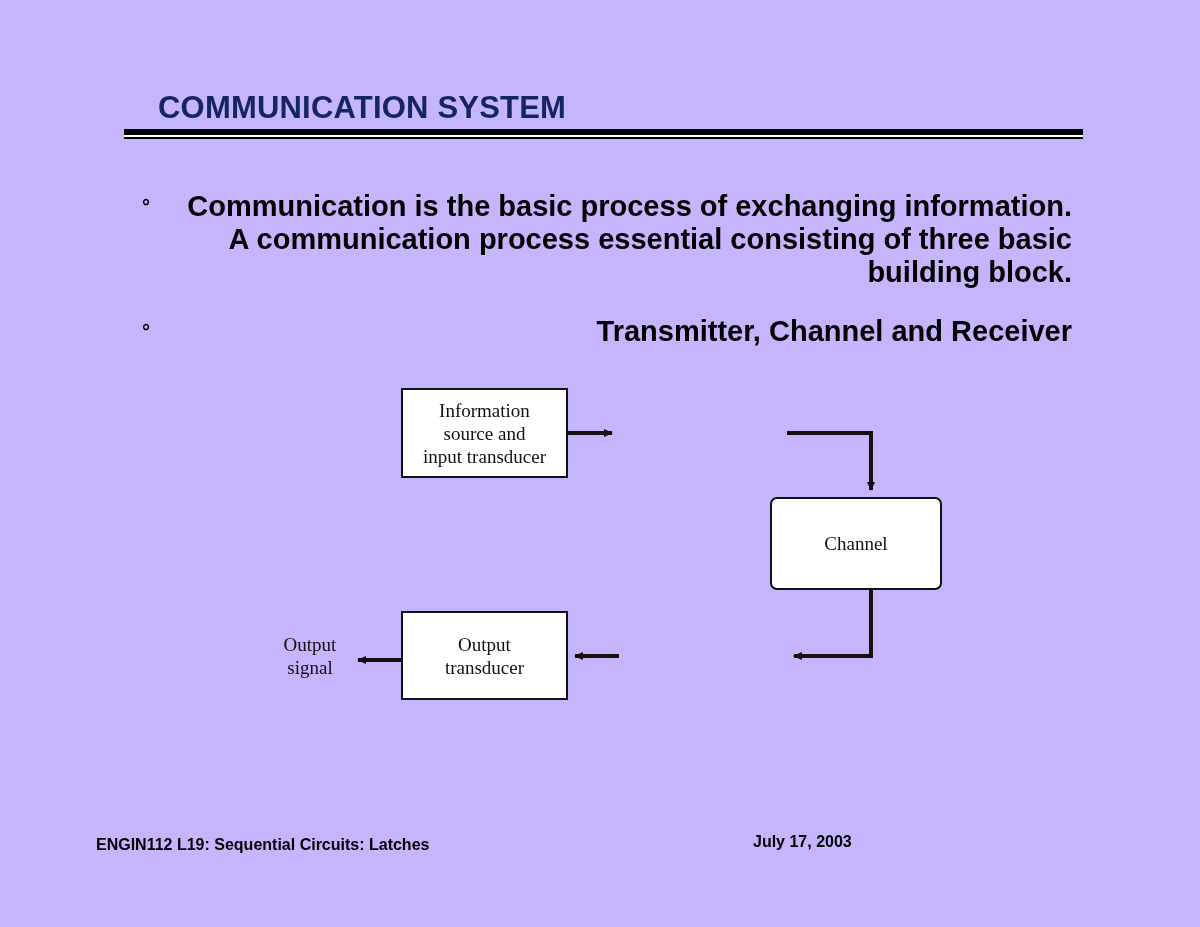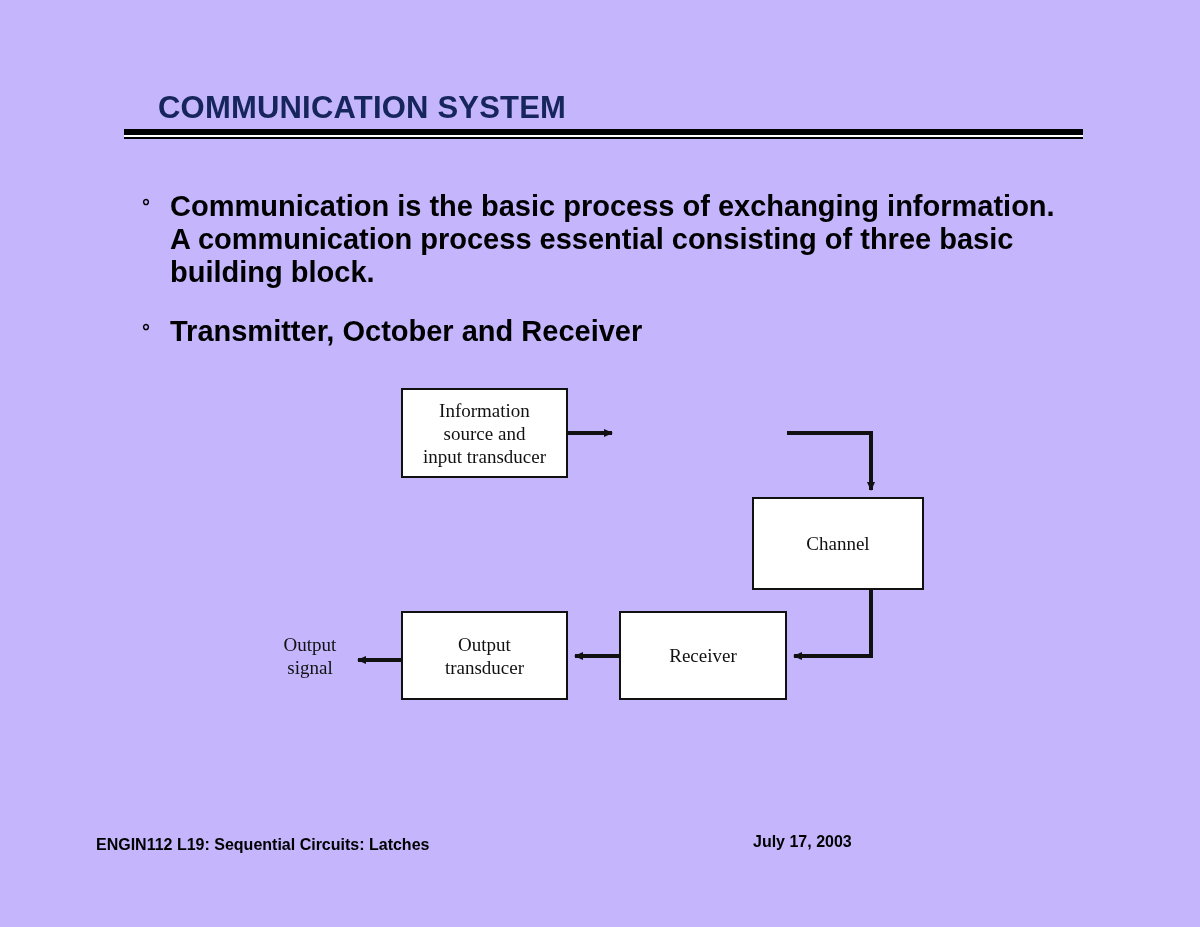--- a/index.html
+++ b/index.html
@@ -72,20 +72,21 @@
     position: absolute;
     left: 0;
     top: 0;
     font-size: 20px;
     line-height: 33px;
     font-weight: bold;
   }
   .bullet-text {
     display: block;
     margin-left: 28px;
+    text-align: right;
   }
   #bullet-1 {
     left: 142px;
     top: 190px;
     width: 930px;
   }
   #bullet-2 {
     left: 142px;
     top: 315px;
     width: 930px;
@@ -119,21 +120,21 @@
     position: absolute;
     text-align: center;
     font-family: "Liberation Serif", serif;
     font-size: 19px;
     color: #111111;
     line-height: 23px;
     pointer-events: auto;
   }
   #box-info   { left: 401px; top: 388px; width: 167px; height: 90px; }
   #box-tx     { left: 619px; top: 389px; width: 168px; height: 88px; }
-  #box-chan   { left: 752px; top: 497px; width: 172px; height: 93px; }
+  #box-chan   { left: 770px; top: 497px; width: 172px; height: 93px; border-radius: 7px; }
   #box-rx     { left: 619px; top: 611px; width: 168px; height: 89px; }
   #box-outtr  { left: 401px; top: 611px; width: 167px; height: 89px; }
   #label-outsig { left: 268px; top: 633px; width: 84px; }
 
   
   #connectors {
     position: absolute;
     left: 0; top: 0;
     width: 1200px;
     height: 927px;
@@ -163,21 +164,21 @@
     <div class="bar-thin"></div>
   </div>
 
   <div class="bullet-block" id="bullet-1">
     <span class="bullet-marker">°</span>
     <span class="bullet-text">Communication is the basic process of exchanging information. A communication process essential consisting of three basic building block.</span>
   </div>
 
   <div class="bullet-block" id="bullet-2">
     <span class="bullet-marker">°</span>
-    <span class="bullet-text">Transmitter, October and Receiver</span>
+    <span class="bullet-text">Transmitter, Channel and Receiver</span>
   </div>
 
   <div id="diagram">
 
     <svg id="connectors" viewBox="0 0 1200 927" xmlns="http://www.w3.org/2000/svg">
       <defs>
         <marker id="arrow-r" markerWidth="9" markerHeight="9" refX="8" refY="4.5" orient="auto" markerUnits="userSpaceOnUse">
           <path d="M0,0.5 L9,4.5 L0,8.5 z" fill="#111111"></path>
         </marker>
         <marker id="arrow-l" markerWidth="9" markerHeight="9" refX="8" refY="4.5" orient="auto" markerUnits="userSpaceOnUse">
@@ -197,21 +198,20 @@
       <path d="M619,656 L575,656" stroke="#111111" stroke-width="4" fill="none" marker-end="url(#arrow-l)"></path>
 
       <path d="M401,660 L358,660" stroke="#111111" stroke-width="4" fill="none" marker-end="url(#arrow-l)"></path>
     </svg>
 
     <div class="dgm-box" id="box-info">Information<br>source and<br>input transducer</div>
 
 
     <div class="dgm-box" id="box-chan">Channel</div>
 
-    <div class="dgm-box" id="box-rx">Receiver</div>
 
     <div class="dgm-box" id="box-outtr">Output<br>transducer</div>
 
     <div class="dgm-label" id="label-outsig">Output<br>signal</div>
   </div>
 
   <div class="footer-text" id="footer-left">ENGIN112  L19: Sequential Circuits: Latches</div>
 
   <div class="footer-text" id="footer-right">July 17, 2003</div>
 

